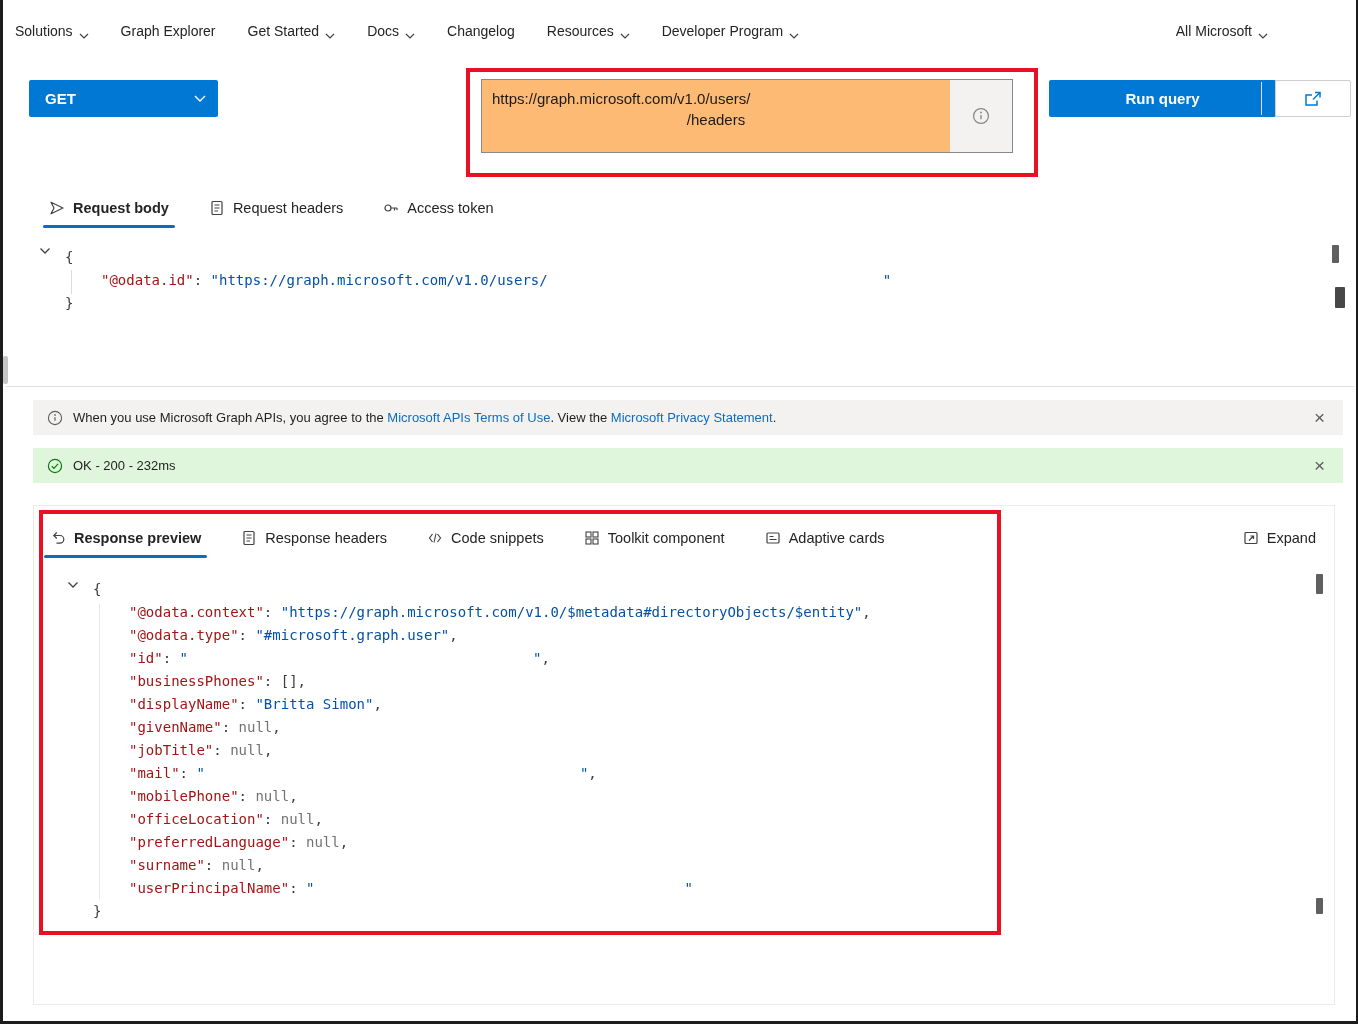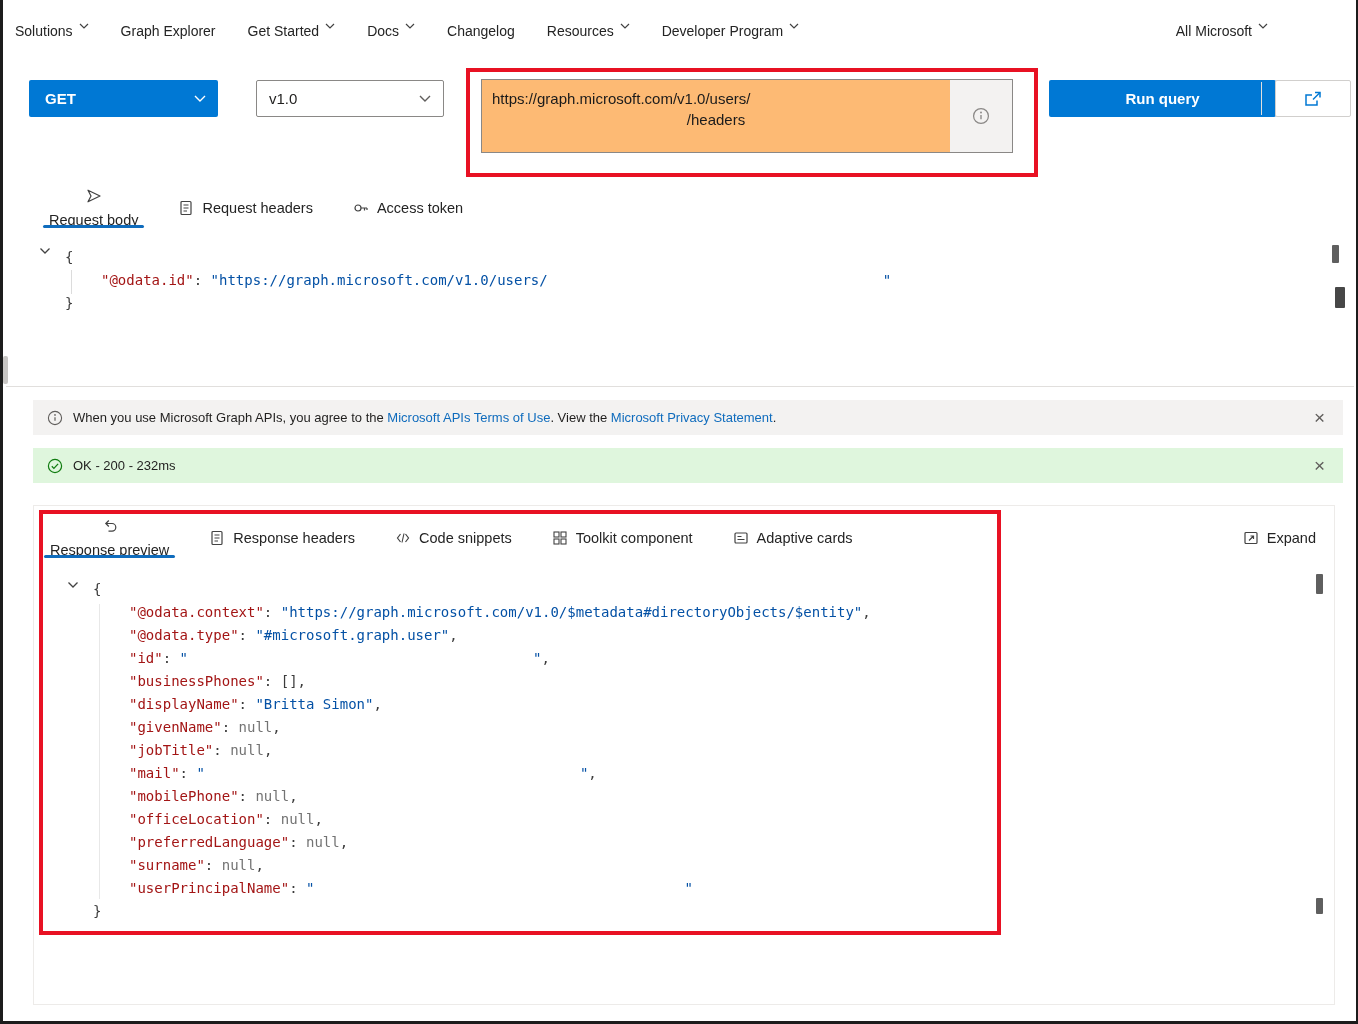--- a/index.html
+++ b/index.html
@@ -4,21 +4,21 @@
 <style>
   * { margin:0; padding:0; box-sizing:border-box; }
   html,body { background:#ffffff; }
   body { font-family:"Liberation Sans", sans-serif; color:#242424; }
   .page {
     position:relative; width:1358px; height:1024px; background:#fff; overflow:hidden;
     border-left:3px solid #1c1c1c; border-right:2px solid #1c1c1c; border-bottom:3px solid #1c1c1c;
   }
   
   .topnav { position:absolute; left:12px; top:0; right:0; height:62px; display:flex; align-items:center; gap:32px; font-size:14px; }
-  .nav-item { display:flex; align-items:flex-start; gap:6px; color:#242424; cursor:pointer; white-space:nowrap; }
+  .nav-item { display:flex; align-items:flex-end; gap:6px; color:#242424; cursor:pointer; white-space:nowrap; }
   .nav-item.right { margin-left:auto; margin-right:88px; }
   .chev svg { display:block; }
   
   .btn-method { position:absolute; left:26px; top:80px; width:189px; height:37px; background:#0078d4; color:#fff;
     border:none; border-radius:2px; font-size:15px; font-weight:600; display:flex; align-items:center; justify-content:space-between; padding:0 12px 0 16px; cursor:pointer; font-family:inherit; }
   .dd-version { position:absolute; left:253px; top:80px; width:188px; height:37px; background:#fff; border:1px solid #8a8886;
     border-radius:2px; font-size:15px; color:#201f1e; display:flex; align-items:center; justify-content:space-between; padding:0 12px; cursor:pointer; }
   .redbox { position:absolute; border:4px solid #e81123; pointer-events:none; z-index:30; }
   .redbox.url { left:463px; top:68px; width:572px; height:109px; }
   .redbox.resp { left:36px; top:510px; width:962px; height:425px; }
@@ -27,21 +27,21 @@
   .url-line2 { text-align:center; }
   .url-info { width:62px; background:#f3f2f1; display:flex; align-items:center; justify-content:center; }
   .btn-run { position:absolute; left:1046px; top:80px; width:227px; height:37px; background:#0078d4; color:#fff; border:none;
     border-radius:2px; font-size:15px; font-weight:600; display:flex; align-items:center; justify-content:center; cursor:pointer; font-family:inherit; }
   .qsep { position:absolute; left:1258px; top:82px; width:1px; height:33px; background:#e1dfdd; }
   .btn-share { position:absolute; left:1272px; top:80px; width:76px; height:37px; background:#fff; border:1px solid #d1cfcd;
     border-radius:2px; display:flex; align-items:center; justify-content:center; cursor:pointer; }
   
   .tabs { display:flex; align-items:center; gap:40px; height:40px; }
   .tab { position:relative; display:flex; align-items:center; gap:8px; font-size:14.5px; color:#242424; height:40px; cursor:pointer; white-space:nowrap; }
-  .tab.active { font-weight:400;flex-direction:column; }
+  .tab.active { font-weight:700; }
   .tab.active::after { content:""; position:absolute; left:-6px; right:-6px; bottom:0; height:3px; background:#0f6cbd; border-radius:2px; }
   .req-tabs { position:absolute; left:46px; top:188px; }
   .tab .ticon { display:flex; align-items:center; }
   
   .editor { font-family:"DejaVu Sans Mono", monospace; font-size:14px; line-height:23px; color:#3b3b3b; }
   .code-line { white-space:pre; height:23px; }
   .tok-key { color:#a31515; }
   .tok-str { color:#0451a5; }
   .tok-kw  { color:#737373; }
   .tok-punct { color:#3b3b3b; }
@@ -132,28 +132,20 @@
 
   <button class="btn-method">
     <span>GET</span>
     <span class="chev">
         <svg width="12" height="7" viewBox="0 0 12 7">
           <path d="M1 1l5 5 5-5" fill="none" stroke="#ffffff" stroke-width="1.4"></path>
         </svg>
       </span>
   </button>
 
-  <div class="dd-version">
-    <span>v1.0</span>
-    <span class="chev">
-        <svg width="12" height="7" viewBox="0 0 12 7">
-          <path d="M1 1l5 5 5-5" fill="none" stroke="#605e5c" stroke-width="1.4"></path>
-        </svg>
-      </span>
-  </div>
 
   <div class="url-input">
     <div class="url-text">
       <div class="url-line1">https://graph.microsoft.com/v1.0/users/</div>
       <div class="url-line2">/headers</div>
     </div>
     <div class="url-info">
       <span>
         <svg width="18" height="18" viewBox="0 0 16 16">
             <circle cx="8" cy="8" r="6.6" fill="none" stroke="#8a8886" stroke-width="1.1"></circle>

